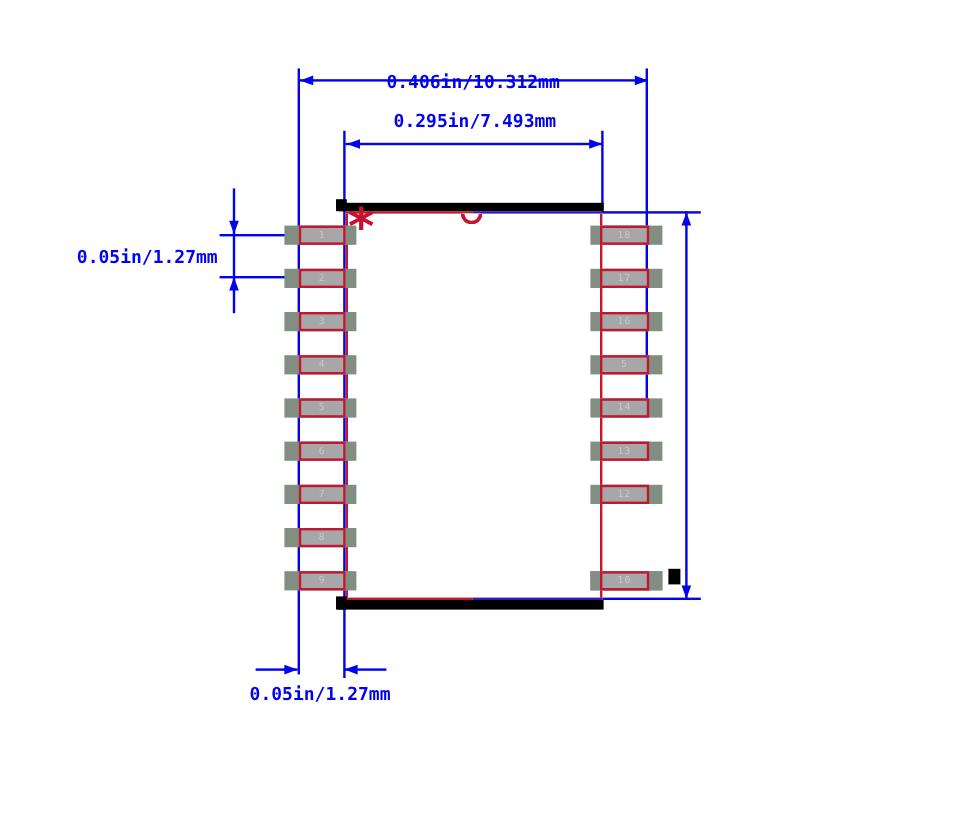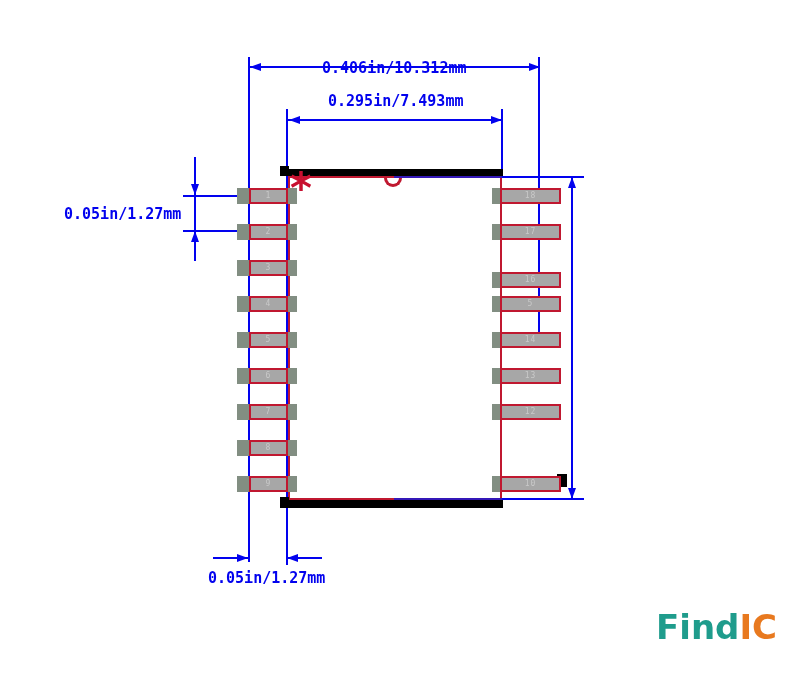--- a/index.html
+++ b/index.html
@@ -36,21 +36,21 @@
              box-sizing:border-box;background:transparent;}
   #notch{box-sizing:border-box;border:3px solid var(--outline-red);border-top:none;
          border-radius:0 0 11px 11px;background:#fff;}
   #pin1-marker{font-family:"DejaVu Sans", sans-serif;font-weight:bold;font-size:42px;
                color:var(--marker-red);line-height:42px;}
   .pad{position:absolute;width:60px;height:16px;background:var(--pad-gray);}
   .pad-inner{position:absolute;top:0;height:16px;box-sizing:border-box;
              border:2px solid var(--outline-red);background:var(--pad-inner-gray);
              display:flex;align-items:center;justify-content:center;}
   .pad.left .pad-inner{left:12px;width:39px;}
-  .pad.right .pad-inner{left:8px;width:61px;}
+  .pad.right .pad-inner{left:8px;width:41px;}
   .pin-num{font-family:"DejaVu Sans Mono", monospace;font-size:8px;color:#c9c9c9;
            letter-spacing:1px;line-height:8px;}
   #logo{font-family:"DejaVu Sans", sans-serif;text-align:left;}
   #logo-line1{font-size:34px;font-weight:bold;line-height:34px;letter-spacing:0px;}
   #logo-find{color:var(--logo-teal);}
   #logo-ic{color:var(--logo-orange);}
   #logo-caption{font-size:17px;font-weight:bold;color:var(--logo-gray);
                 letter-spacing:1.5px;line-height:20px;margin-top:1px;}
 </style>
 </head>
@@ -156,21 +156,21 @@
       <div class="pad right" style="top: 0px;">
         <div class="pad-inner">
           <span class="pin-num">18</span>
         </div>
       </div>
       <div class="pad right" style="top: 36px;">
         <div class="pad-inner">
           <span class="pin-num">17</span>
         </div>
       </div>
-      <div class="pad right" style="top: 72px; margin-top: 12px;">
+      <div class="pad right" style="top: 72px;">
         <div class="pad-inner">
           <span class="pin-num">16</span>
         </div>
       </div>
       <div class="pad right" style="top: 108px;">
         <div class="pad-inner">
           <span class="pin-num">5</span>
         </div>
       </div>
       <div class="pad right" style="top: 144px;">
@@ -194,18 +194,15 @@
         </div>
       </div>
       <div class="pad right" style="top: 288px;">
         <div class="pad-inner">
           <span class="pin-num">10</span>
         </div>
       </div>
     </div>
 
   <div id="logo" class="abs" style="left:656px;top:610px;">
-    <div id="logo-line1">
-      <span id="logo-find">Find</span><span id="logo-ic">IC</span>
-    </div>
   </div>
 
 </div>
 
 </body></html>

